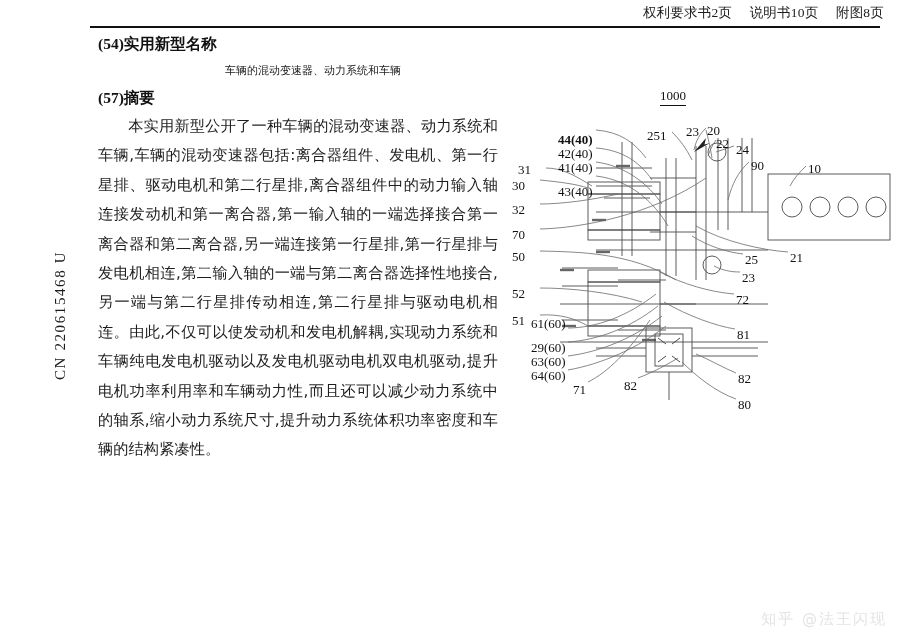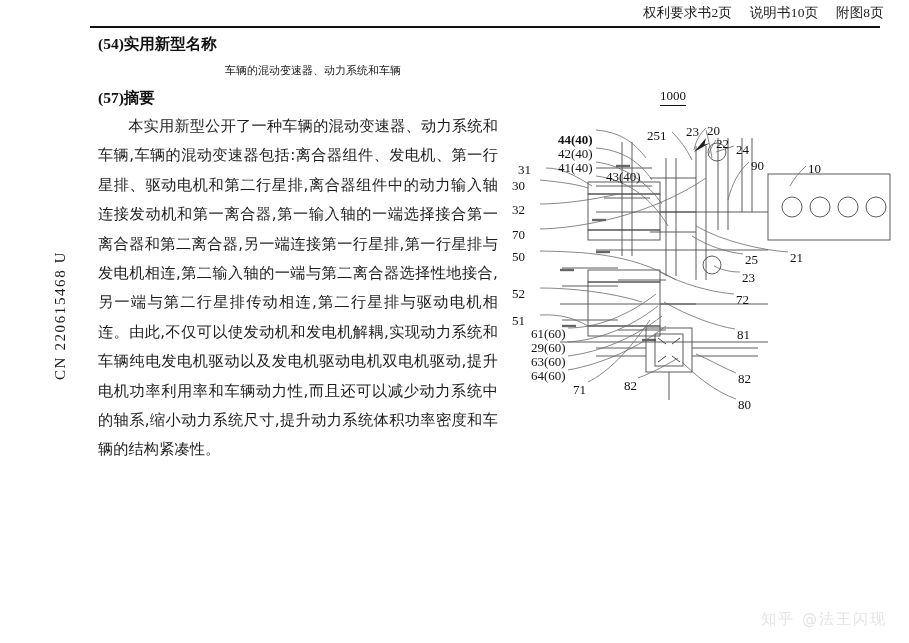--- a/index.html
+++ b/index.html
@@ -270,40 +270,40 @@
       </g>
     </svg>
 
     
     <div class="fig-num u" style="left:160px; top:8px;">1000</div>
 
     
     <div class="fig-num" style="left:58px;  top:52px;font-weight:bold;">44(40)</div>
     <div class="fig-num" style="left:58px;  top:66px;">42(40)</div>
     <div class="fig-num" style="left:58px;  top:80px;">41(40)</div>
-    <div class="fig-num" style="left:58px;  top:89px;margin-left:48px;">43(40)</div>
+    <div class="fig-num" style="left:58px;  top:104px;">43(40)</div>
     <div class="fig-num" style="left:147px; top:48px;">251</div>
     <div class="fig-num" style="left:186px; top:44px;">23</div>
     <div class="fig-num" style="left:207px; top:43px;">20</div>
     <div class="fig-num" style="left:216px; top:56px;">22</div>
     <div class="fig-num" style="left:236px; top:62px;">24</div>
     <div class="fig-num" style="left:251px; top:78px;">90</div>
     <div class="fig-num" style="left:308px; top:81px;">10</div>
     <div class="fig-num" style="left:18px;  top:82px;">31</div>
     <div class="fig-num" style="left:12px;  top:98px;">30</div>
     <div class="fig-num" style="left:12px;  top:122px;">32</div>
     <div class="fig-num" style="left:12px;  top:147px;">70</div>
     <div class="fig-num" style="left:12px;  top:169px;">50</div>
     <div class="fig-num" style="left:290px; top:170px;">21</div>
     <div class="fig-num" style="left:245px; top:172px;">25</div>
     <div class="fig-num" style="left:242px; top:190px;">23</div>
     <div class="fig-num" style="left:12px;  top:206px;">52</div>
     <div class="fig-num" style="left:236px; top:212px;">72</div>
     <div class="fig-num" style="left:12px;  top:233px;">51</div>
-    <div class="fig-num" style="left:31px;  top:246px;">61(60)</div>
+    <div class="fig-num" style="left:31px;  top:236px;">61(60)</div>
     <div class="fig-num" style="left:31px;  top:260px;">29(60)</div>
     <div class="fig-num" style="left:31px;  top:274px;">63(60)</div>
     <div class="fig-num" style="left:31px;  top:288px;">64(60)</div>
     <div class="fig-num" style="left:237px; top:247px;">81</div>
     <div class="fig-num" style="left:73px;  top:302px;">71</div>
     <div class="fig-num" style="left:124px; top:298px;">82</div>
     <div class="fig-num" style="left:238px; top:291px;">82</div>
     <div class="fig-num" style="left:238px; top:317px;">80</div>
   </div>
 

